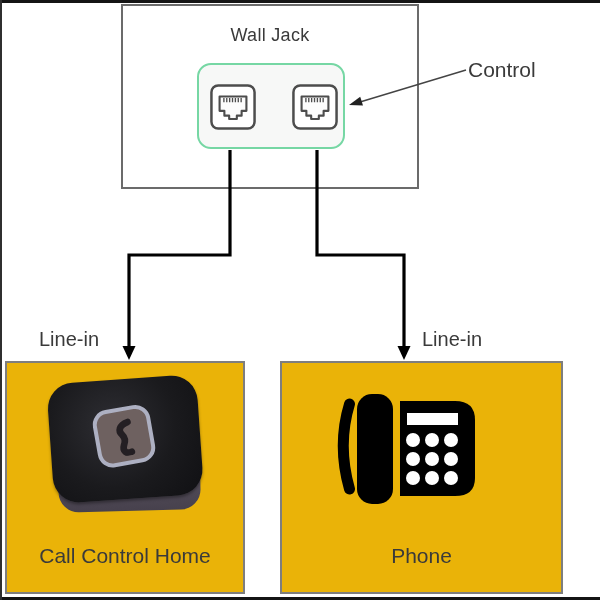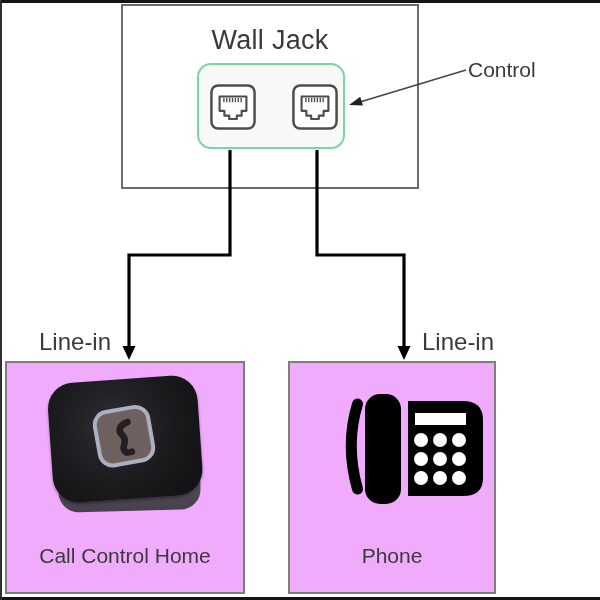--- a/index.html
+++ b/index.html
@@ -27,41 +27,41 @@
   svg.overlay{position:absolute;left:0;top:0;width:600px;height:600px;z-index:6;pointer-events:none;}
   .cable{fill:none;stroke:var(--cable);stroke-width:3.2px;}
   .cable-arrow{fill:var(--cable);stroke:none;}
   .pointer-line{fill:none;stroke:var(--pointer);stroke-width:1.6px;}
   .pointer-arrow{fill:#222222;stroke:none;}
 
   
   .wall-jack-box{position:absolute;left:121px;top:4px;width:298px;height:185px;
     border:2px solid var(--wall-jack-border);background:#ffffff;z-index:1;}
   .wall-jack-label{position:absolute;left:121px;top:25px;width:298px;text-align:center;
-    font-size:27px;letter-spacing:.3px;z-index:2;}
+    font-size:18px;letter-spacing:.3px;z-index:2;}
   .splitter-panel{position:absolute;left:197px;top:63px;width:148px;height:86px;
     border:2px solid var(--splitter-border);border-radius:14px;background:var(--splitter-fill);z-index:3;}
   .jack{position:absolute;top:19px;width:46px;height:46px;}
   .jack.left{left:11px;}
   .jack.right{left:93px;}
   .jack-outer{fill:#ffffff;stroke:var(--jack-stroke);stroke-width:2.6;}
   .jack-port{fill:#fcfcfc;stroke:var(--jack-stroke);stroke-width:2.2;stroke-linejoin:round;}
   .jack-pins{stroke:var(--jack-stroke);stroke-width:1.4;}
 
   .splitter-label{position:absolute;left:468px;top:58px;font-size:21px;z-index:4;}
 
-  .line-in{position:absolute;font-size:24px;z-index:4;}
+  .line-in{position:absolute;font-size:20px;z-index:4;}
   .line-in.left{left:39px;top:328px;}
   .line-in.right{left:422px;top:328px;}
 
   
   .device-box{position:absolute;top:361px;height:233px;border:2px solid var(--box-border);
-    background:#f0abfc;z-index:1;}
+    background:#eab308;z-index:1;}
   .device-box.left{left:5px;width:240px;}
-  .device-box.right{left:288px;width:208px;}
+  .device-box.right{left:280px;width:283px;}
   .device-label{position:absolute;left:0;bottom:24px;width:100%;text-align:center;
     font-size:21px;color:var(--text);}
 
   
   .ccn-wrap{position:absolute;left:38px;top:16px;width:164px;height:150px;transform:rotate(-3deg);}
   .ccn-base{position:absolute;left:12px;top:62px;width:142px;height:70px;border-radius:20px;
     background:linear-gradient(180deg,#3b3640 0%,#524c58 60%,#47414d 100%);
     transform:rotate(1.5deg);}
   .ccn-top{position:absolute;left:6px;top:0;width:150px;height:120px;border-radius:26px;
     background:radial-gradient(circle at 42% 38%, #2e2e33 0%, #1a1a1d 55%, #101013 100%);

